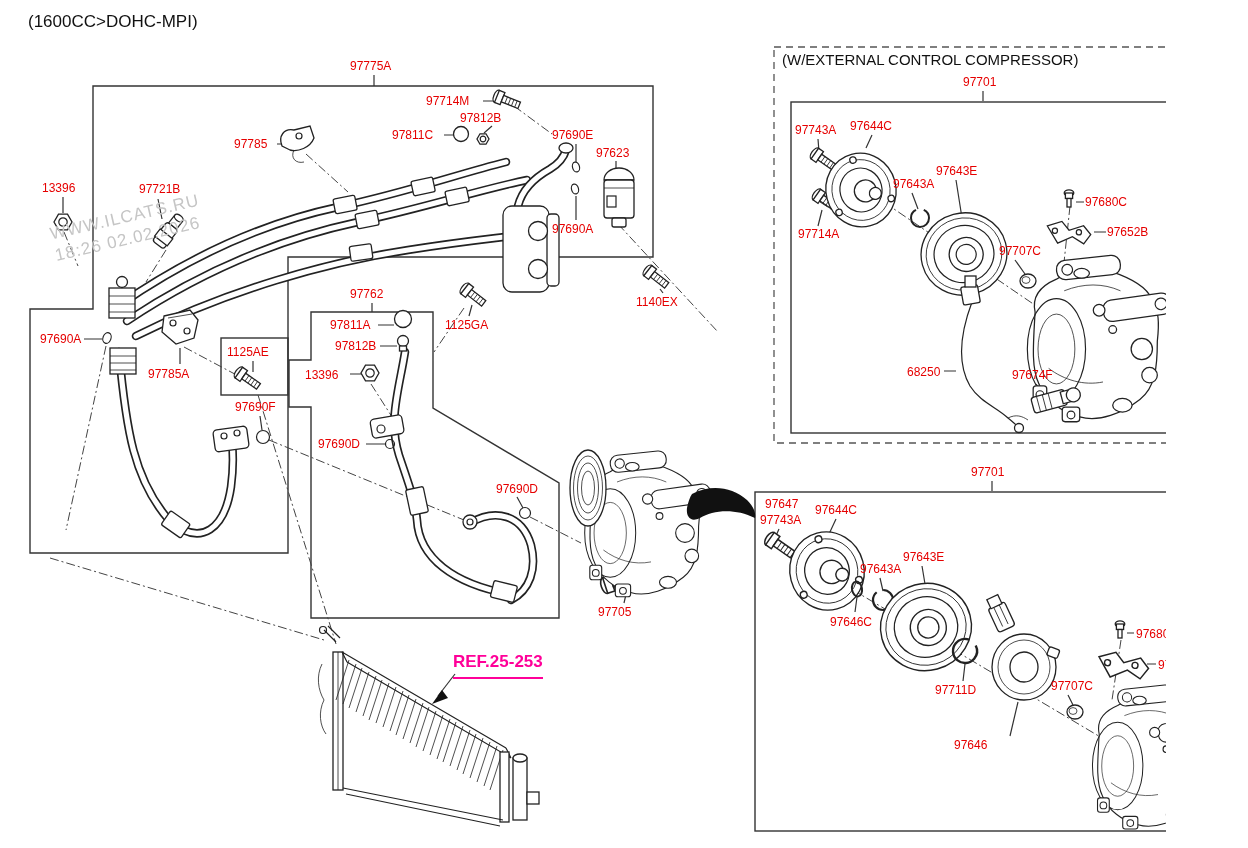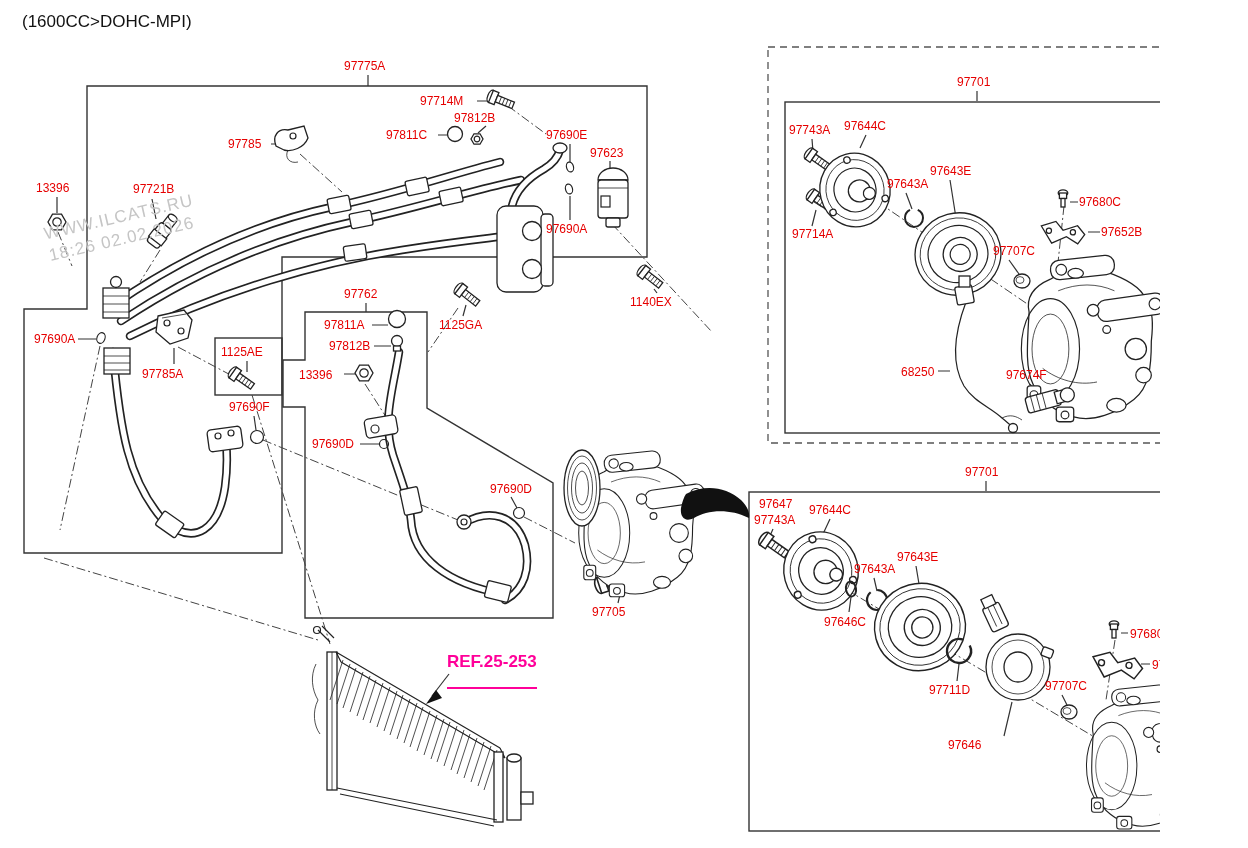--- a/index.html
+++ b/index.html
@@ -1,39 +1,39 @@
 <!DOCTYPE html>
 <html style="--label: #e60000; --ref: #ff0099; --line: #222222; --wm: #c5c5c5;"><head>
 <meta charset="utf-8">
 <style>
   :root{
     --label:#e60000; --ref:#ff0099; --line:#222; --wm:#c5c5c5;
   }
   html,body{margin:0;padding:0;background:#fff;}
   #stage{position:relative;width:1160px;height:848px;background:#fff;overflow:hidden;
-         font-family:"Liberation Sans", sans-serif;}
+         font-family:"Liberation Sans", sans-serif;margin-left:6px;}
   #art{position:absolute;left:0;top:0;}
   .w{fill:#fff;stroke:var(--line);stroke-width:1.3;}
   .ln{fill:none;stroke:var(--line);stroke-width:1.2;}
   .thin{stroke-width:.8;}
   .bx{fill:none;stroke:#333;stroke-width:1.4;}
   .dbx{fill:none;stroke:#555;stroke-width:1.3;stroke-dasharray:7 5;}
   .ph{fill:none;stroke:#444;stroke-width:1;stroke-dasharray:9 3 2 3;}
   .ld{fill:none;stroke:#333;stroke-width:1.2;}
   .tube{stroke:var(--line);stroke-width:8.5;fill:none;stroke-linecap:round;}
   .tube-top{stroke:#fff;stroke-width:5.2;fill:none;stroke-linecap:round;}
   .blk{fill:#111;stroke:none;}
   .plabel{position:absolute;font-size:12px;line-height:18px;color:var(--label);
           white-space:nowrap;cursor:pointer;}
   .page-title{position:absolute;left:22px;top:12px;font-size:17px;color:#111;}
   .ext-note{position:absolute;left:776px;top:51px;font-size:15px;color:#111;white-space:nowrap;}
   .wmark{position:absolute;left:42px;top:224px;font-size:17px;letter-spacing:1px;color:var(--wm);
          transform:rotate(-13deg);transform-origin:left top;line-height:22px;white-space:nowrap;}
   .ref{position:absolute;left:447px;top:652px;font-size:17px;font-weight:bold;color:var(--ref);
-       border-bottom:2px solid var(--ref);padding-bottom:15px;cursor:pointer;white-space:nowrap;}
+       border-bottom:2px solid var(--ref);padding-bottom:5px;cursor:pointer;white-space:nowrap;}
 </style>
 </head>
 <body>
 
 <div id="stage">
 
 <svg id="art" width="1248" height="848" viewBox="0 0 1248 848">
   <defs>
     <g id="boltsym">
       <ellipse cx="1" cy="0" rx="3.2" ry="6.5" class="w"></ellipse>
@@ -332,20 +332,21 @@
     <use href="#capsym" transform="translate(1069,712)"></use>
     <use href="#boltsm" transform="translate(1114,627)"></use>
     <use href="#bracketsym" transform="translate(1094,650) rotate(8) scale(1.15)"></use>
     <g transform="translate(1068,682) scale(0.84)">
           <use href="#compressor"></use>
         </g>
   </g>
 </svg>
 
   <div class="page-title">(1600CC&gt;DOHC-MPI)</div>
+  <div class="ext-note">(W/EXTERNAL CONTROL COMPRESSOR)</div>
   <div class="wmark">
     <div>WWW.ILCATS.RU</div>
     <div>18:26 02.02.2026</div>
   </div>
   <div class="ref">REF.25-253</div>
   <div id="labels">
       <div class="plabel" style="left: 344px; top: 57px;">97775A</div>
       <div class="plabel" style="left: 420px; top: 92px;">97714M</div>
       <div class="plabel" style="left: 454px; top: 109px;">97812B</div>
       <div class="plabel" style="left: 386px; top: 126px;">97811C</div>

